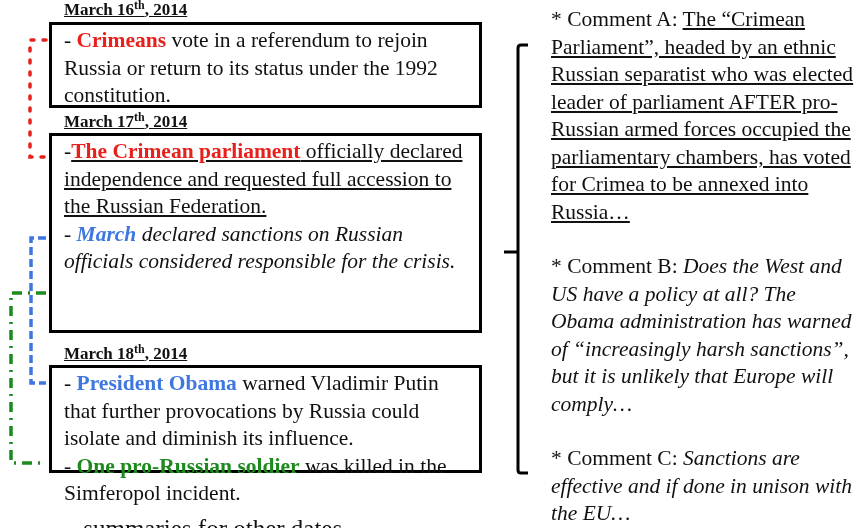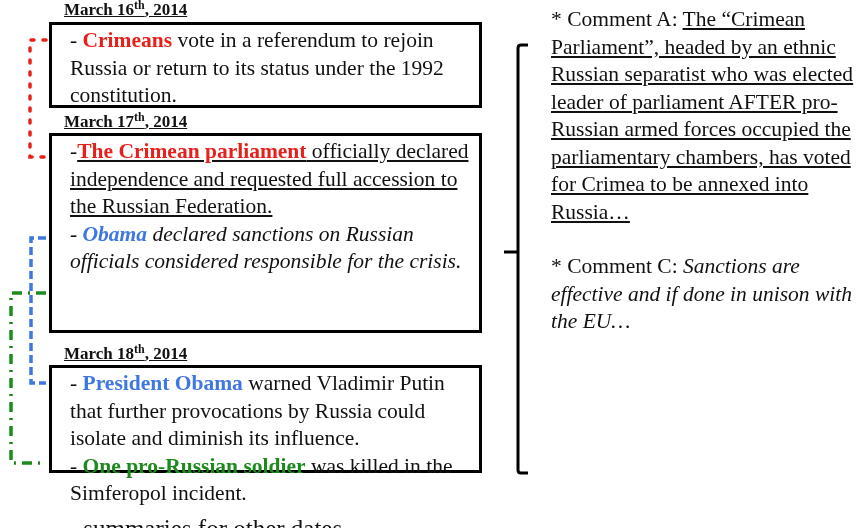--- a/index.html
+++ b/index.html
@@ -2,21 +2,21 @@
 <html><head>
 <meta charset="utf-8">
 <style>
   html, body { margin:0; padding:0; background:#ffffff; }
   body { width:856px; height:528px; position:relative; overflow:hidden;
          font-family:"Liberation Serif", "DejaVu Serif", serif; color:#111; }
   .date { position:absolute; left:64px; font-weight:bold; font-size:17px;
           text-decoration:underline; line-height:20px; }
   .date sup { font-size:12px; vertical-align:6px; line-height:0; }
   .box { position:absolute; left:49px; width:433px; border:3px solid #000;
-         padding:2px 8px 0 18px; box-sizing:border-box; font-size:21.5px; line-height:27.5px; }
+         padding:2px 8px 0 12px; box-sizing:border-box; font-size:21.5px; line-height:27.5px; }
   .line { display:block; }
   .red { color:#e8201b; font-weight:bold; }
   .blue { color:#3f77e0; font-weight:bold; }
   .green { color:#1d8a1d; font-weight:bold; }
   .u { text-decoration:underline; }
   .i { font-style:italic; }
   .footer { position:absolute; left:52px; top:516px; font-size:25px; line-height:26px; }
   .right { position:absolute; left:535px; top:6px; width:321px; font-size:21.5px; line-height:27.5px; }
   .comment { margin:0 0 27px 16px; }
   svg.overlay { position:absolute; left:0; top:0; }
@@ -36,21 +36,21 @@
 
 <div class="date" style="top:112px;">
   <span>March 17</span><sup>th</sup><span>, 2014</span>
 </div>
 
 <div class="box" style="top:133px; height:200px;">
   <span class="line u">
     <span style="text-decoration:none;display:inline-block;">- </span><span class="red">The Crimean parliament</span><span> officially declared independence and requested full accession to the Russian Federation.</span>
   </span>
   <span class="line i">
-    <span style="font-style:normal;">- </span><span class="blue">Obama</span><span> declared sanctions on Russian officials considered responsible for the crisis.</span>
+    <span style="font-style:normal;">- </span><span class="blue">March</span><span> declared sanctions on Russian officials considered responsible for the crisis.</span>
   </span>
 </div>
 
 <div class="date" style="top:344px;">
   <span>March 18</span><sup>th</sup><span>, 2014</span>
 </div>
 
 <div class="box" style="top:365px; height:108px;">
   <span class="line">
     <span>- </span><span class="blue">President Obama</span><span> warned Vladimir Putin that further provocations by Russia could isolate and diminish its influence.</span>
@@ -58,20 +58,23 @@
   <span class="line">
     <span>- </span><span class="green">One pro-Russian soldier</span><span> was killed in the Simferopol incident.</span>
   </span>
 </div>
 
 <div class="footer">… summaries for other dates …</div>
 
 <div class="right">
   <div class="comment">
     <span>* Comment A: </span><span class="u">The “Crimean Parliament”, headed by an ethnic Russian separatist who was elected leader of parliament AFTER pro-Russian armed forces occupied the parliamentary chambers, has voted for Crimea to be annexed into Russia…</span>
+  </div>
+  <div class="comment">
+    <span>* Comment B: </span><span class="i">Does the West and US have a policy at all? The Obama administration has warned of “increasingly harsh sanctions”, but it is unlikely that Europe will comply…</span>
   </div>
   <div class="comment">
     <span>* Comment C: </span><span class="i">Sanctions are effective and if done in unison with the EU…</span>
   </div>
 </div>
 
 <svg class="overlay" width="856" height="528">
 
   <g>
     <path d="M46 40 L30 40 L30 157 L46 157" fill="none" stroke="#e8201b" stroke-width="3.5" stroke-dasharray="3 9" stroke-linecap="round"></path>

